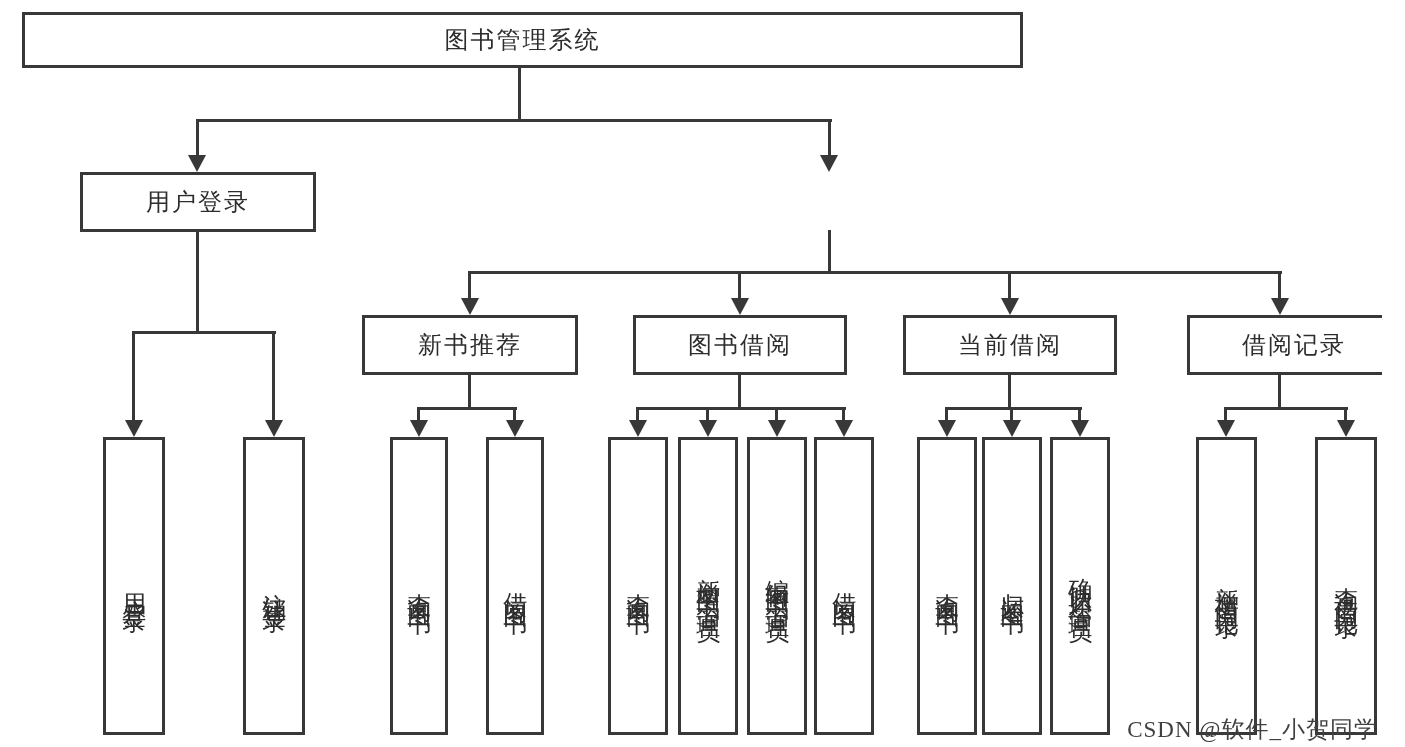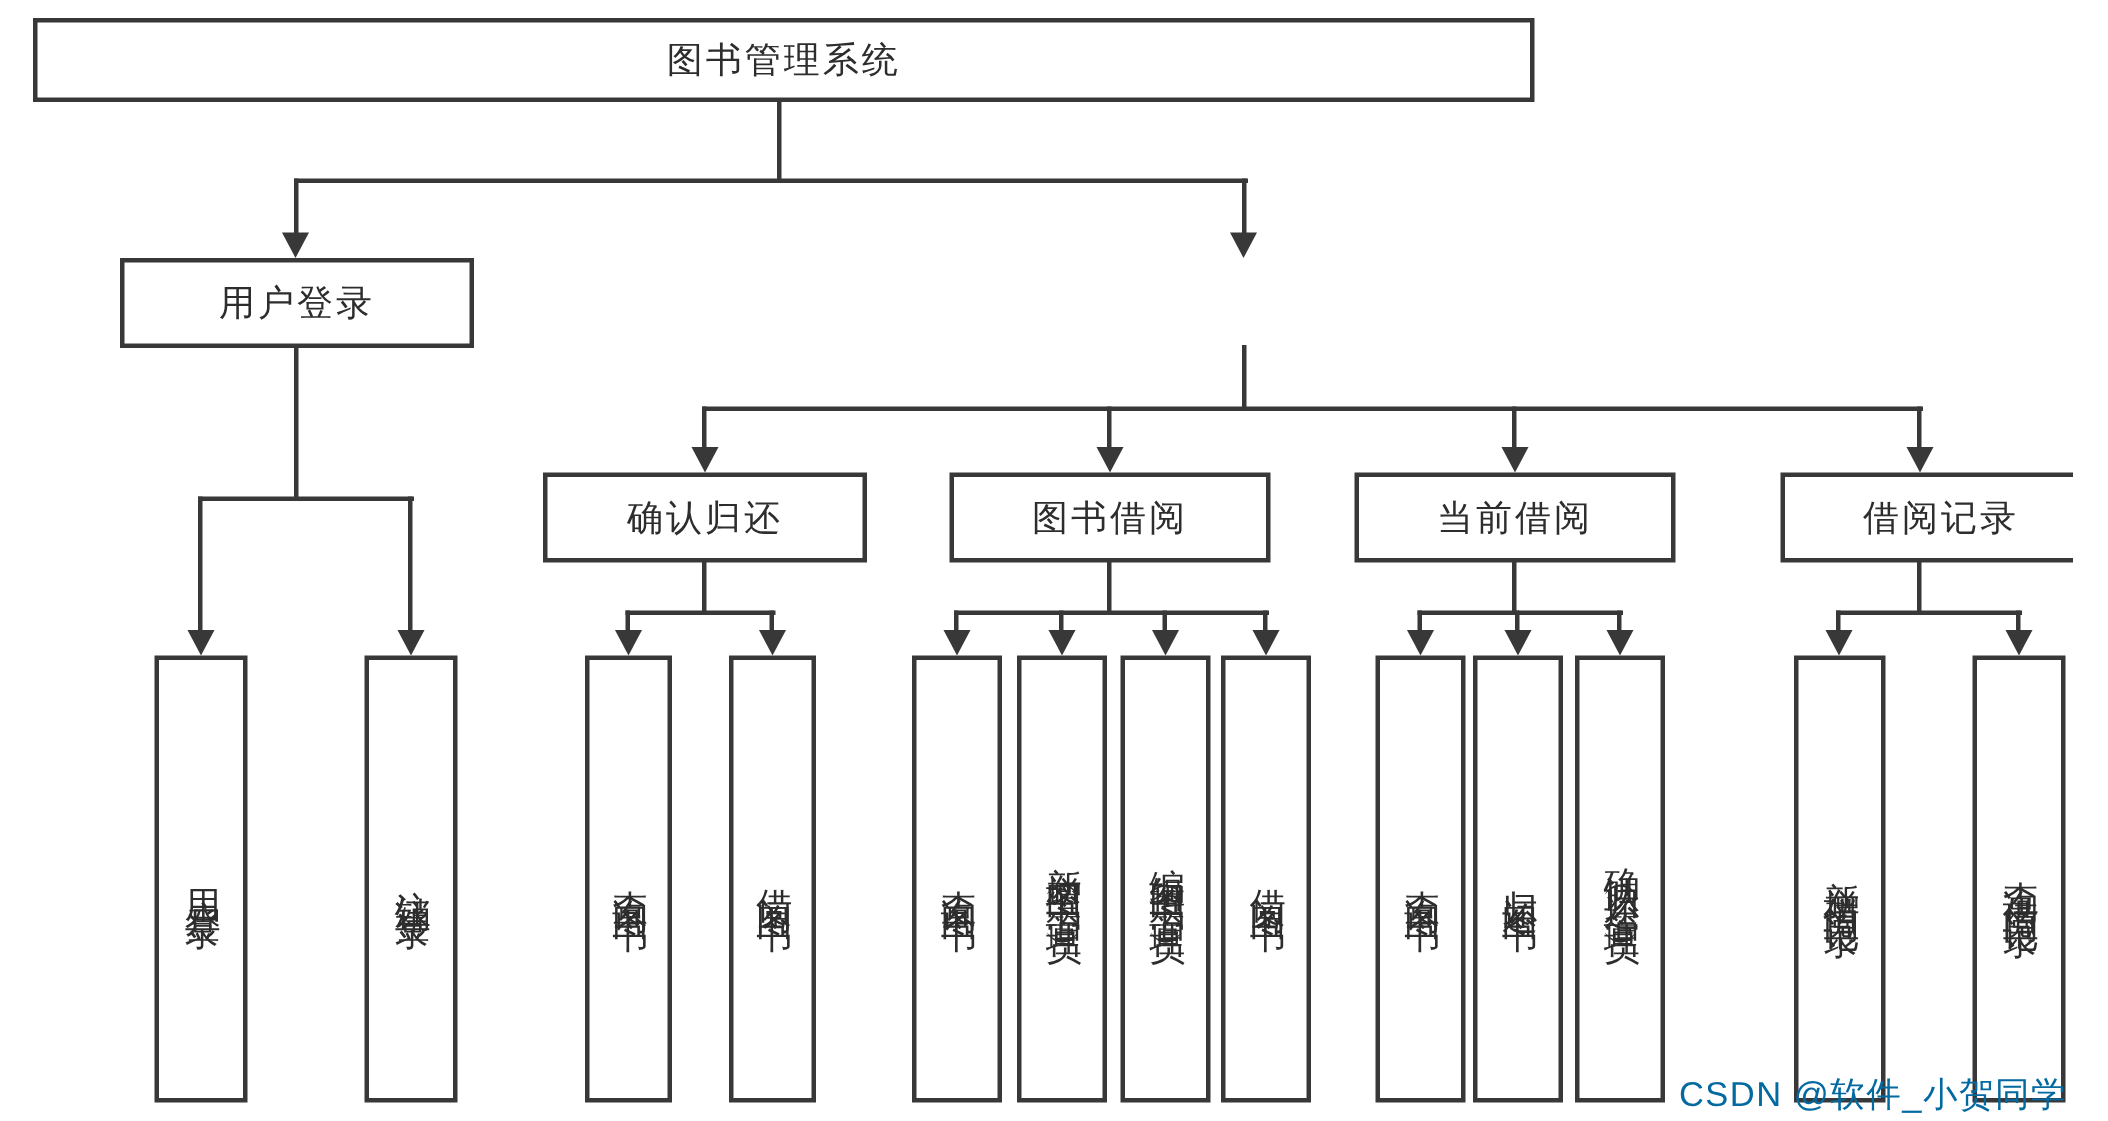--- a/index.html
+++ b/index.html
@@ -1,56 +1,56 @@
 <!DOCTYPE html>
 <html><head>
 <meta charset="utf-8">
 <style>
   html,body { margin:0; padding:0; background:#fff; }
   .canvas {
     position:relative; width:1382px; height:747px; background:#ffffff;
-    font-family:Liberation Sans, sans-serif; overflow:hidden;
+    font-family:Liberation Serif, serif; overflow:hidden;
   }
   .box {
     position:absolute; box-sizing:border-box;
     border:3px solid #383838; background:#ffffff;
     display:flex; align-items:center; justify-content:center;
     color:#2d2d2d;
   }
   .hbox { font-size:24px; letter-spacing:2px; }
   .leaf span {
     writing-mode:vertical-rl; text-orientation:mixed;
     font-size:24px; letter-spacing:6px; line-height:1.1; color:#2d2d2d;
   }
   .ln { position:absolute; background:#383838; }
   .ar {
     position:absolute; width:0; height:0;
     border-left:9px solid transparent; border-right:9px solid transparent;
     border-top:17px solid #383838;
   }
   .wm {
     position:absolute; right:4px; bottom:2px; z-index:9;
-    font-size:23px; color:#0369a1; letter-spacing:1px; white-space:nowrap;
+    font-size:23px; color:#404040; letter-spacing:1px; white-space:nowrap;
   }
 </style>
 </head>
 <body>
 
 <div class="canvas">
 
   <div class="box hbox" style="left:22px;top:12px;width:1001px;height:56px">
     <span>图书管理系统</span>
   </div>
 
   <div class="box hbox" style="left:80px;top:172px;width:236px;height:60px">
     <span>用户登录</span>
   </div>
 
   <div class="box hbox" style="left:362px;top:315px;width:216px;height:60px">
-    <span>确认归还</span>
+    <span>新书推荐</span>
   </div>
   <div class="box hbox" style="left:633px;top:315px;width:214px;height:60px">
     <span>图书借阅</span>
   </div>
   <div class="box hbox" style="left:903px;top:315px;width:214px;height:60px">
     <span>当前借阅</span>
   </div>
   <div class="box hbox" style="left:1187px;top:315px;width:214px;height:60px">
     <span>借阅记录</span>
   </div>

